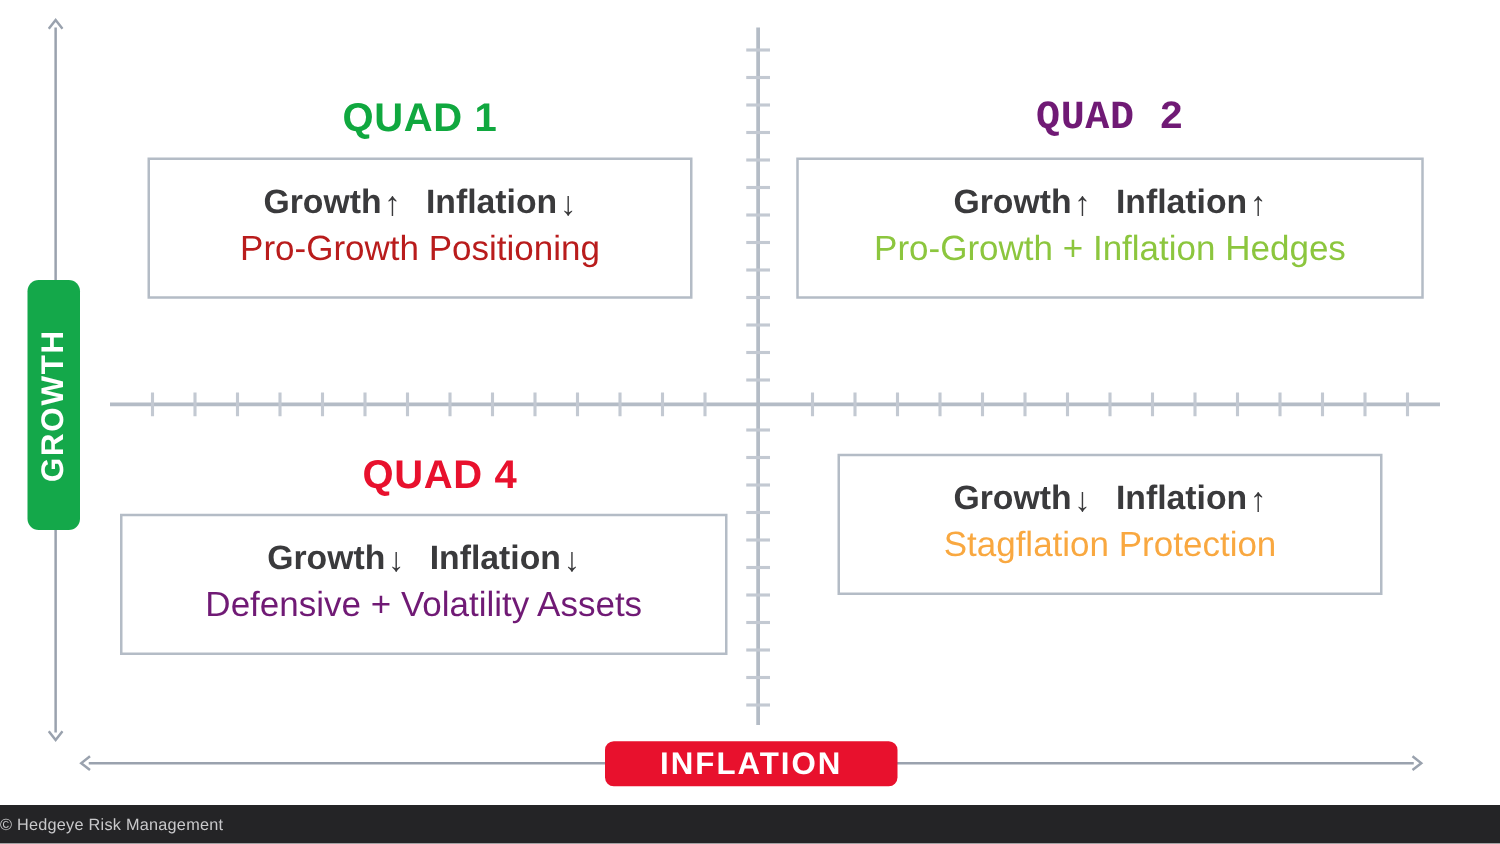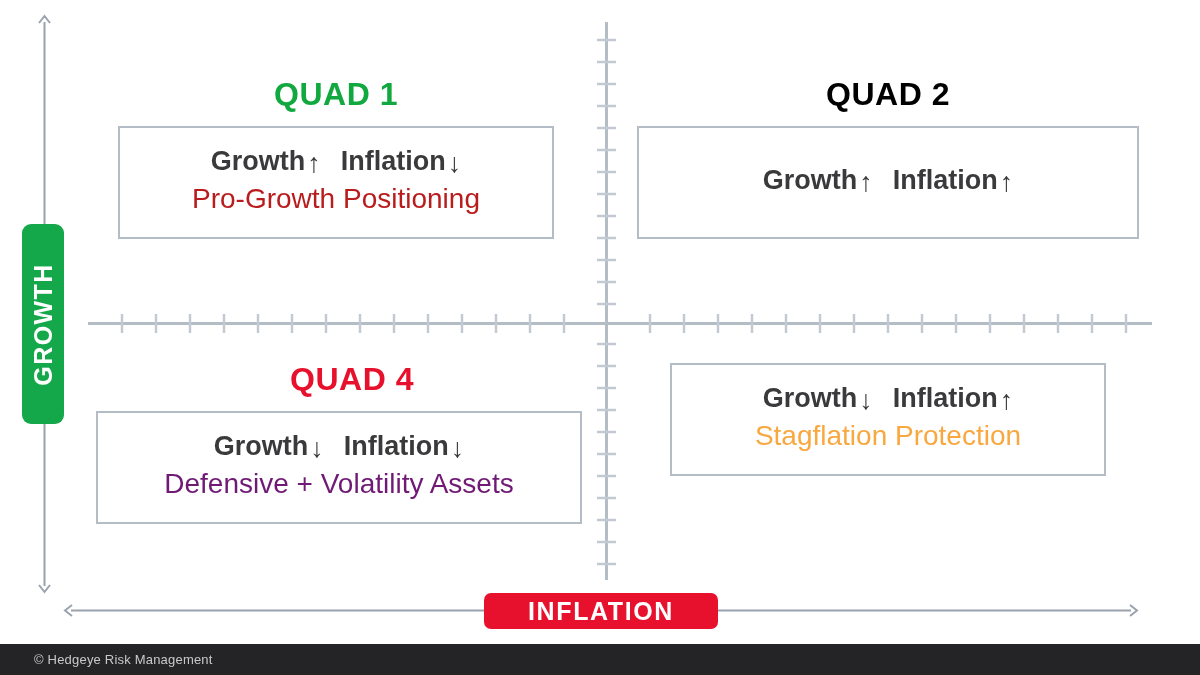--- a/index.html
+++ b/index.html
@@ -159,21 +159,20 @@
     top: 644px;
     width: 1200px;
     height: 31px;
     background: #242426;
     display: flex;
     align-items: center;
   }
   .footer-text {
     color: #c9c9cb;
     font-size: 13px;
-    padding-left: 34px;
     letter-spacing: 0.2px;
     text-align: right;
   }
 </style>
 </head>
 <body>
 
 <div id="stage">
 
   <svg class="axis-svg" viewBox="0 0 1200 675">
@@ -273,32 +272,33 @@
         <span class="metric">
           <span>Inflation</span>
           <span class="arrow-glyph">↓</span>
         </span>
       </div>
       <div class="subtitle" style="color: #b91c1c;">Pro-Growth Positioning</div>
     </div>
   </div>
 
   <div class="quad" id="quad2">
-    <div class="quad-title" style="color: #000000;">QUAD 2</div>
+    <div class="quad-title" style="color: #701a75; font-family: Liberation Mono, monospace;">QUAD 2</div>
     <div class="quad-box">
       <div class="metric-row">
         <span class="metric">
           <span>Growth</span>
           <span class="arrow-glyph">↑</span>
         </span>
         <span class="metric">
           <span>Inflation</span>
           <span class="arrow-glyph">↑</span>
         </span>
       </div>
+      <div class="subtitle" style="color: rgb(140, 198, 62);">Pro-Growth + Inflation Hedges</div>
     </div>
   </div>
 
   <div class="quad" id="quad4">
     <div class="quad-title" style="color: rgb(232, 17, 45); margin-left: 26px;">QUAD 4</div>
     <div class="quad-box">
       <div class="metric-row">
         <span class="metric">
           <span>Growth</span>
           <span class="arrow-glyph">↓</span>

